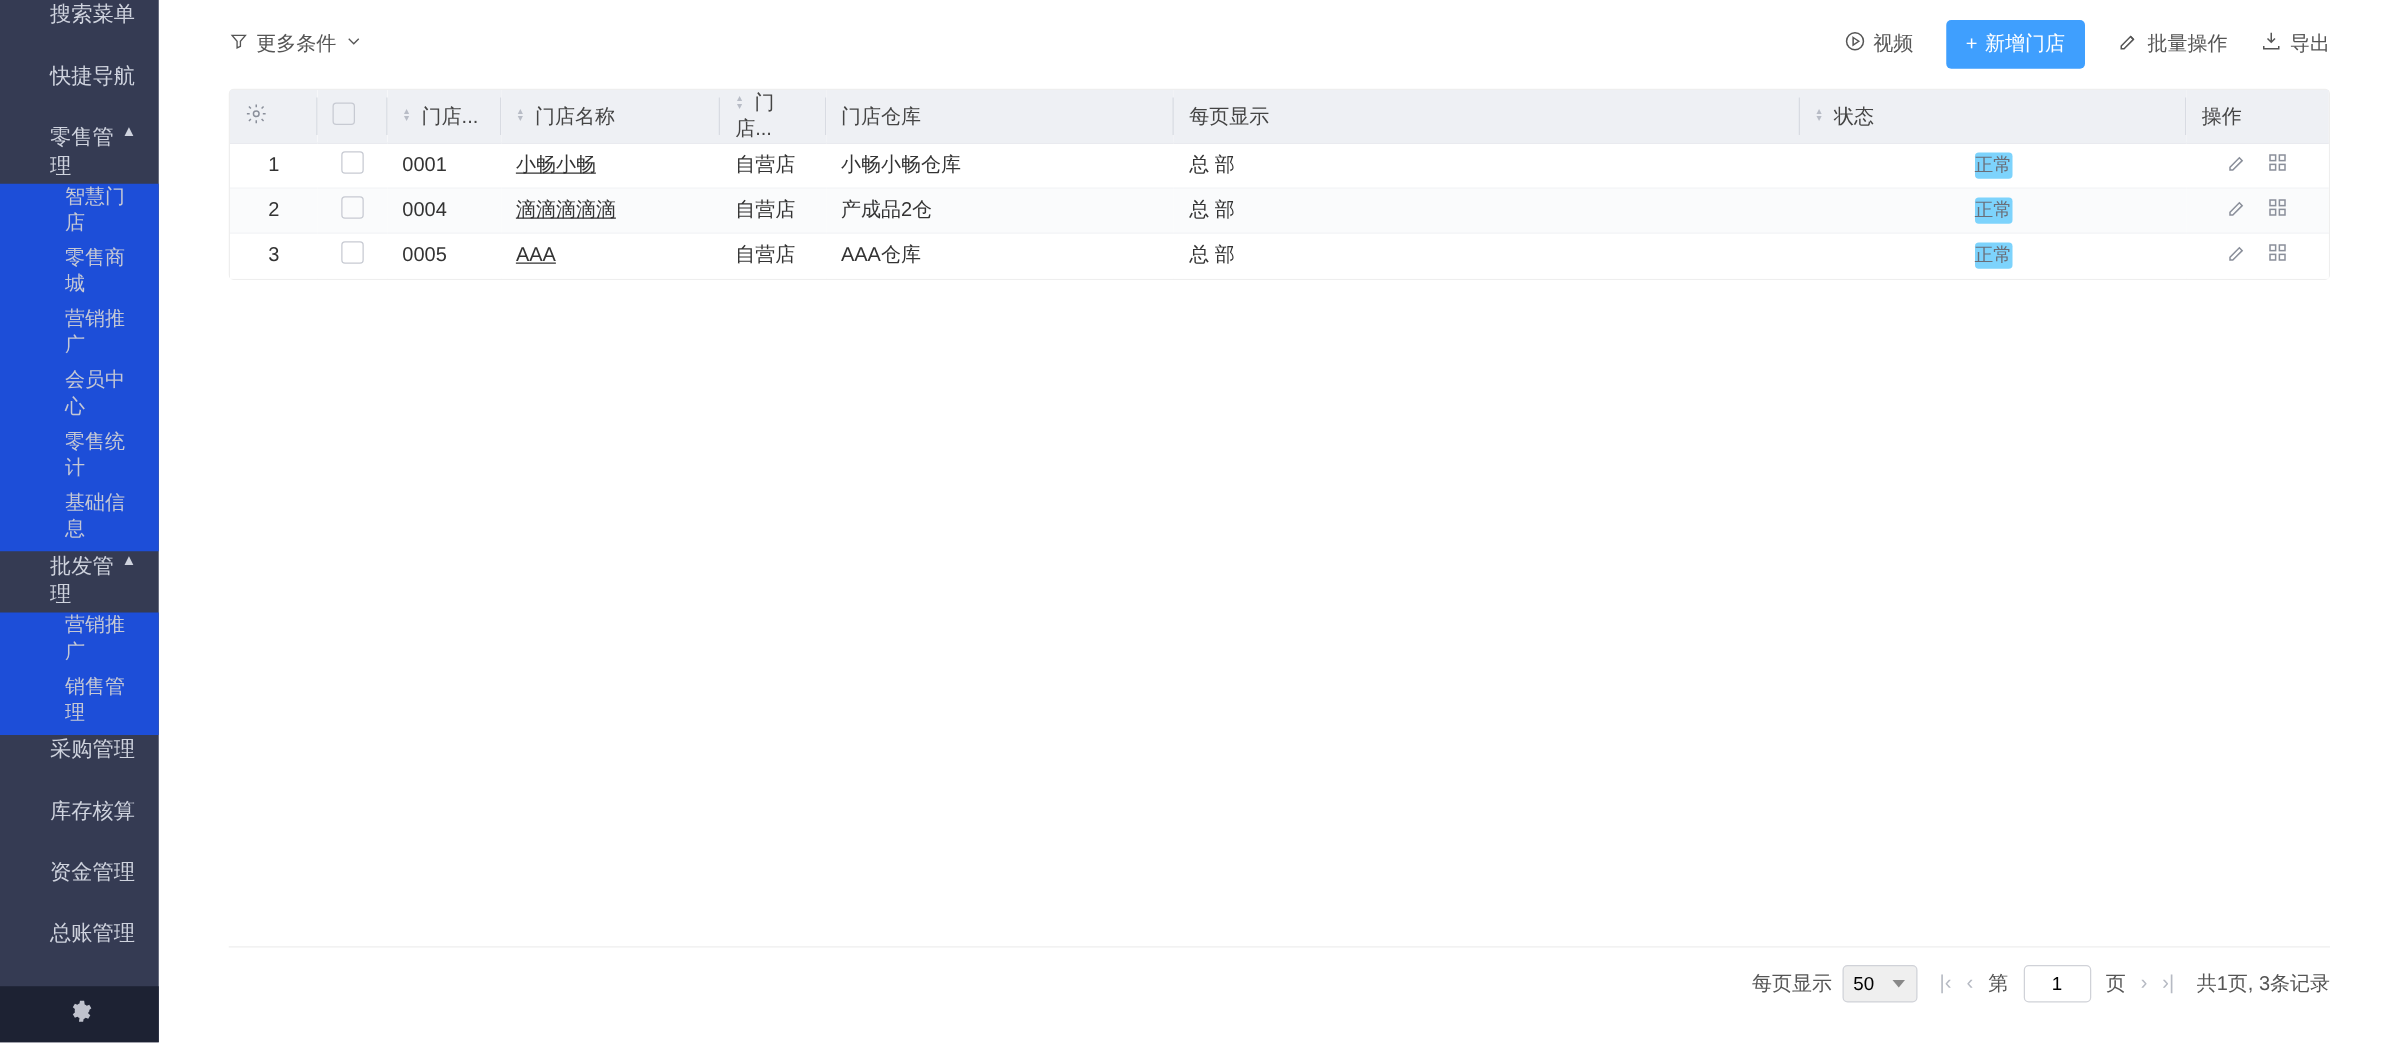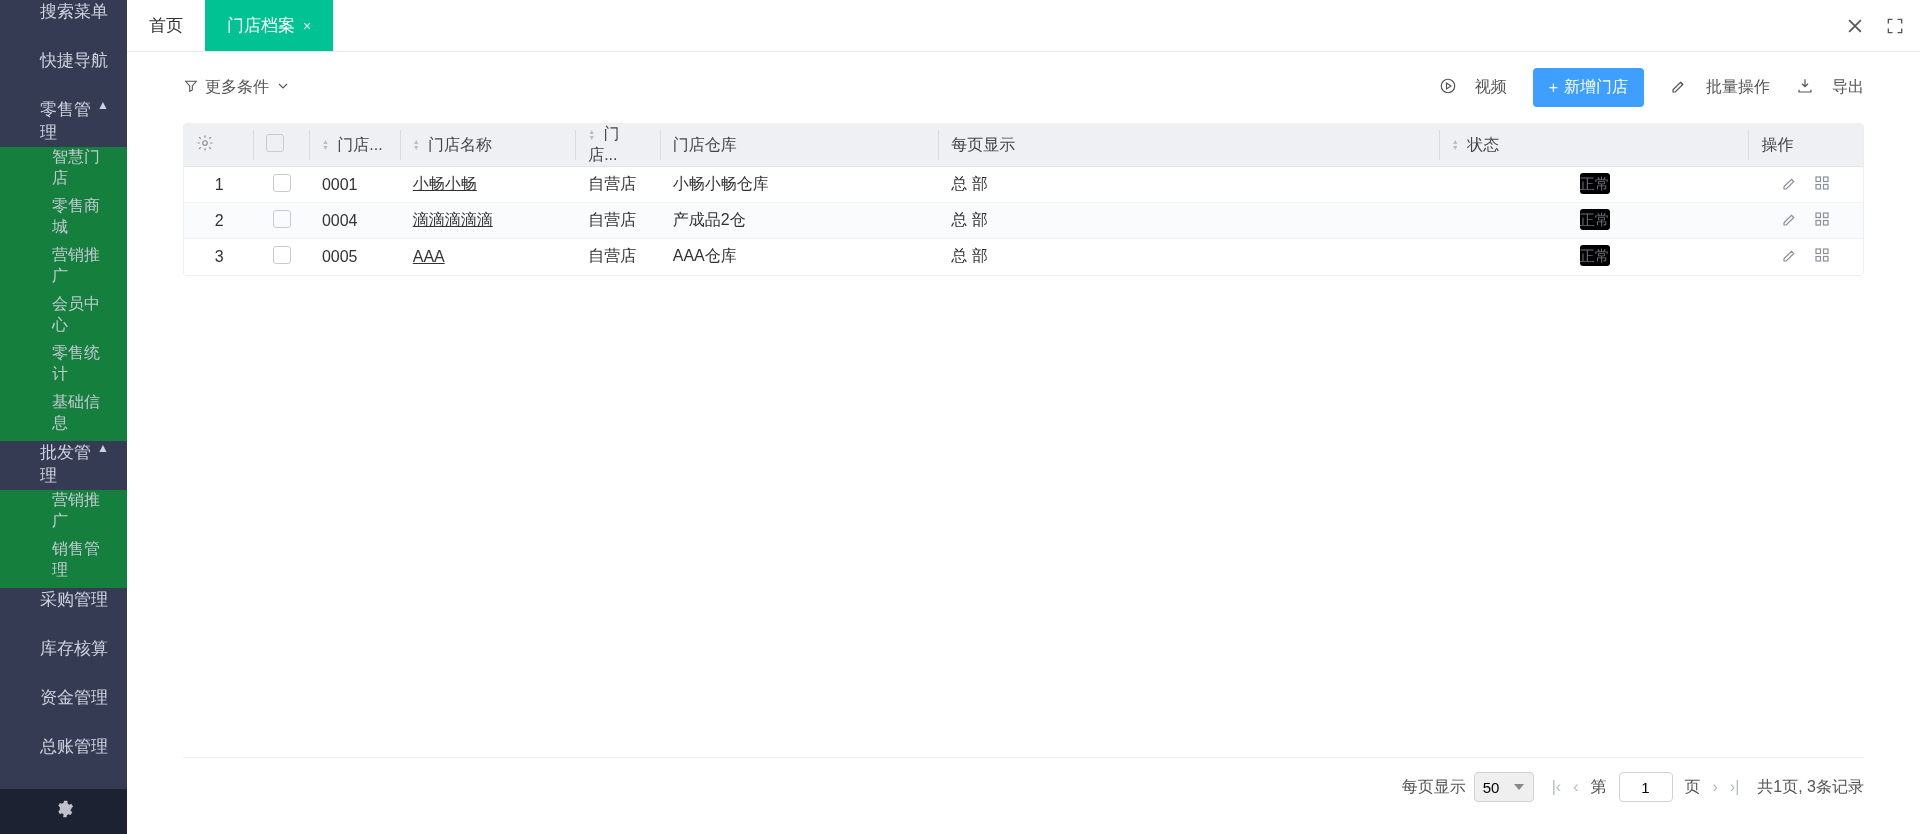--- a/index.html
+++ b/index.html
@@ -2,21 +2,21 @@
 <html><head>
 <meta charset="utf-8">
 <style>
 *{box-sizing:border-box;margin:0;padding:0;font-family:"Microsoft YaHei","PingFang SC",Arial,sans-serif;}
 body{background:#fff;overflow:hidden;}
 .app{display:flex;height:834px;width:1920px;position:relative;}
 
 
 .sidebar{width:127px;background:#353b53;color:#cfd3de;display:flex;flex-direction:column;font-size:17px;flex:0 0 127px;}
 .sidebar .nav-item{height:49px;display:flex;align-items:flex-start;padding:0 18px;cursor:pointer;position:relative;margin-left:22px;}
-.sidebar .nav-sub{background:#15803d;}
+.sidebar .nav-sub{background:#1d4ed8;}
 .sidebar .nav-sub .nav-item{padding-left:30px;font-size:16px;color:#c5c8d4;}
 .sidebar .caret{margin-left:auto;font-size:12px;}
 .sidebar-footer{margin-top:auto;height:45px;display:flex;align-items:center;justify-content:center;background:#1d2233;}
 .gear-icon svg{width:20px;height:20px;fill:#bfc2cd;}
 
 
 .main{flex:1;display:flex;flex-direction:column;min-width:0;position:relative;}
 
 
 .tabs{height:52px;border-bottom:1px solid #e8e8e8;display:flex;align-items:stretch;padding-left:0;}
@@ -30,35 +30,35 @@
 
 
 .toolbar{display:flex;align-items:center;padding:16px 56px 16px 56px;gap:26px;}
 .search-box{display:flex;align-items:center;width:236px;border-bottom:1px solid transparent;}
 .search-box input{border:none;outline:none;font-size:16px;width:100%;padding:6px 0;color:#333;}
 .search-box input::placeholder{color:#bfbfbf;}
 .search-box .s-icon svg{width:22px;height:22px;stroke:#3f9ffe;fill:none;stroke-width:2;}
 .more-filter{display:flex;align-items:center;gap:6px;color:#555;font-size:16px;cursor:pointer;}
 .more-filter svg{width:16px;height:16px;stroke:#555;fill:none;stroke-width:1.6;}
 .spacer{flex:1;}
-.toolbar .link-btn{display:inline-flex;align-items:center;gap:18px;font-size:16px;color:#555;cursor:pointer;}
+.toolbar .link-btn{display:inline-flex;align-items:center;gap:6px;font-size:16px;color:#555;cursor:pointer;}
 .toolbar .link-btn svg{width:18px;height:18px;stroke:#555;fill:none;stroke-width:1.6;}
 .primary-btn{background:#3f9ffe;color:#fff;border:none;border-radius:4px;padding:9px 16px;font-size:16px;display:inline-flex;align-items:center;gap:6px;cursor:pointer;}
 
 
 .table-wrap{margin:0 56px;border:1px solid #eee;border-radius:4px;}
 .tbl{width:100%;border-collapse:collapse;font-size:16px;color:#333;}
 .tbl thead th{background:#eef0f4;height:40px;font-weight:500;color:#444;border-bottom:1px solid #e2e4ea;padding:0 12px;text-align:left;position:relative;}
 .tbl thead th .sorter{display:inline-flex;flex-direction:column;margin-right:4px;vertical-align:middle;}
 .tbl thead th .sorter span{font-size:7px;line-height:6px;color:#b8bcc6;}
 .tbl tbody td{height:36px;padding:0 12px;border-top:1px solid #f2f3f6;}
 .tbl tbody tr:nth-child(even){background:#fafbfc;}
 .tbl tbody tr:nth-child(odd){background:#fff;}
 .tlink{text-decoration:underline;color:#333;cursor:pointer;}
-.status-tag{background:#000000;color:#6a6e78;border-radius:3px;padding:2px 0;font-size:15px;}
+.status-tag{background:#7dd3fc;color:#6a6e78;border-radius:3px;padding:2px 0;font-size:15px;}
 .ck{width:18px;height:18px;border:1px solid #c7cad2;border-radius:3px;display:inline-block;}
 .op-icons{display:flex;gap:14px;justify-content:center;}
 .op-icons svg{width:18px;height:18px;stroke:#8a8f9a;fill:none;stroke-width:1.6;cursor:pointer;}
 .th-gear svg{width:18px;height:18px;stroke:#8a8f9a;fill:none;stroke-width:1.6;}
 .th-resizer{position:absolute;right:0;top:6px;bottom:6px;width:1px;background:#d8dbe2;}
 
 
 .pager{position:absolute;bottom:32px;right:56px;left:56px;display:flex;align-items:center;justify-content:flex-end;gap:18px;font-size:16px;color:#555;border-top:1px solid #eee;padding-top:14px;}
 .pager .pgsz{display:flex;align-items:center;gap:8px;}
 .pager select,.pager input{border:1px solid #d0d2d8;border-radius:4px;height:30px;padding:0 8px;font-size:15px;}
@@ -148,41 +148,20 @@
       <span class="gear-icon">
         <svg viewBox="0 0 24 24">
             <path d="M12 8a4 4 0 1 0 0 8 4 4 0 0 0 0-8zm9 4a7 7 0 0 0-.1-1.2l2-1.6-2-3.4-2.4 1a7 7 0 0 0-2-1.2L16 2h-4l-.5 2.6a7 7 0 0 0-2 1.2l-2.4-1-2 3.4 2 1.6A7 7 0 0 0 7 12c0 .4 0 .8.1 1.2l-2 1.6 2 3.4 2.4-1c.6.5 1.3.9 2 1.2L11 22h4l.5-2.6c.7-.3 1.4-.7 2-1.2l2.4 1 2-3.4-2-1.6c.1-.4.1-.8.1-1.2z"></path>
           </svg>
       </span>
     </div>
   </div>
 
   <div class="main">
 
-    <div class="tabs">
-      <div class="tab">
-          <span>首页</span>
-        </div>
-      <div class="tab active">
-        <span>门店档案</span>
-        <span class="close">×</span>
-      </div>
-      <div class="tabs-right">
-        <span class="ico-btn close-x">
-          <svg viewBox="0 0 24 24">
-              <path d="M5 5l14 14M19 5L5 19"></path>
-            </svg>
-        </span>
-        <span class="ico-btn">
-          <svg viewBox="0 0 24 24">
-              <path d="M4 9V4h5M20 9V4h-5M4 15v5h5M20 15v5h-5"></path>
-            </svg>
-        </span>
-      </div>
-    </div>
 
     <div class="toolbar">
       <div class="more-filter">
         <span><svg viewBox="0 0 24 24">
               <path d="M4 5h16L14 12v6l-4 2v-8L4 5z"></path>
             </svg></span>
         <span>更多条件</span>
         <span><svg viewBox="0 0 24 24">
               <path d="M6 9l6 6 6-6"></path>
             </svg></span>

